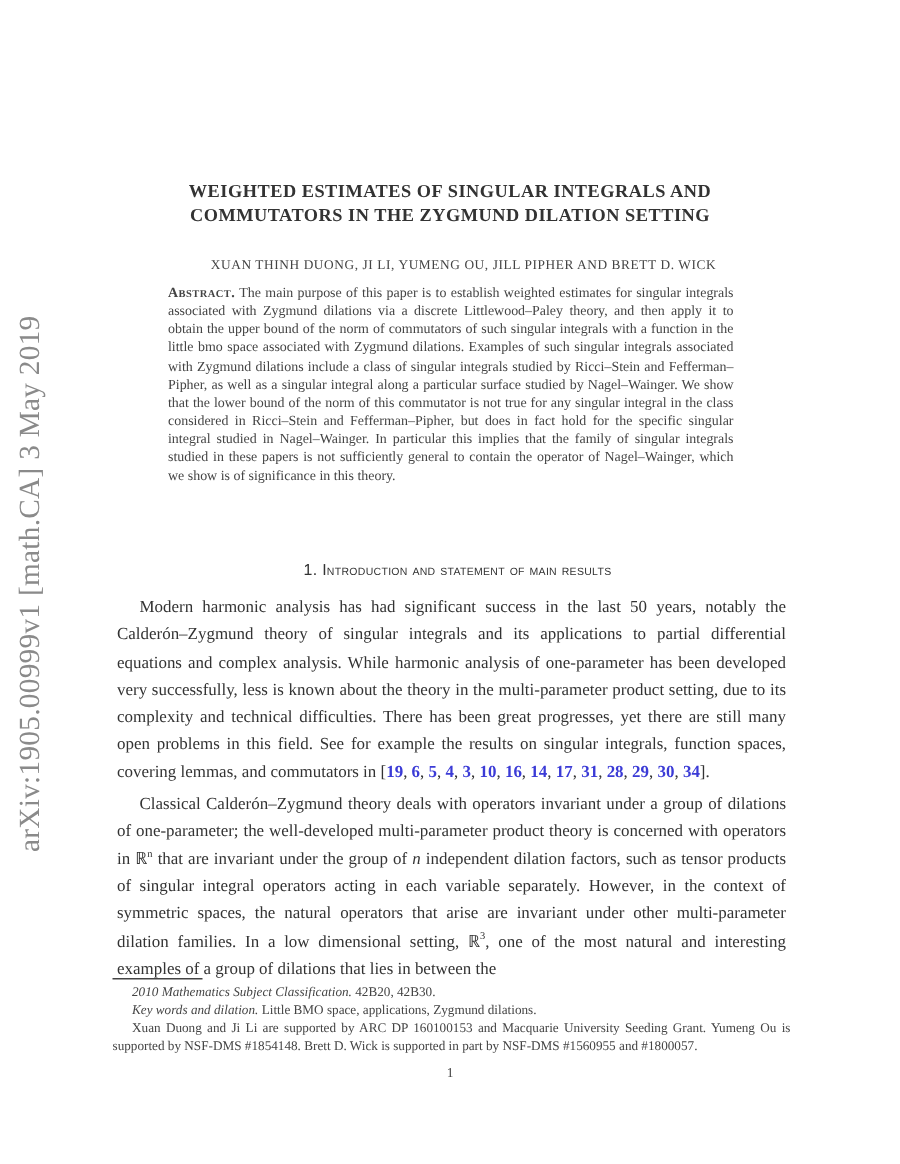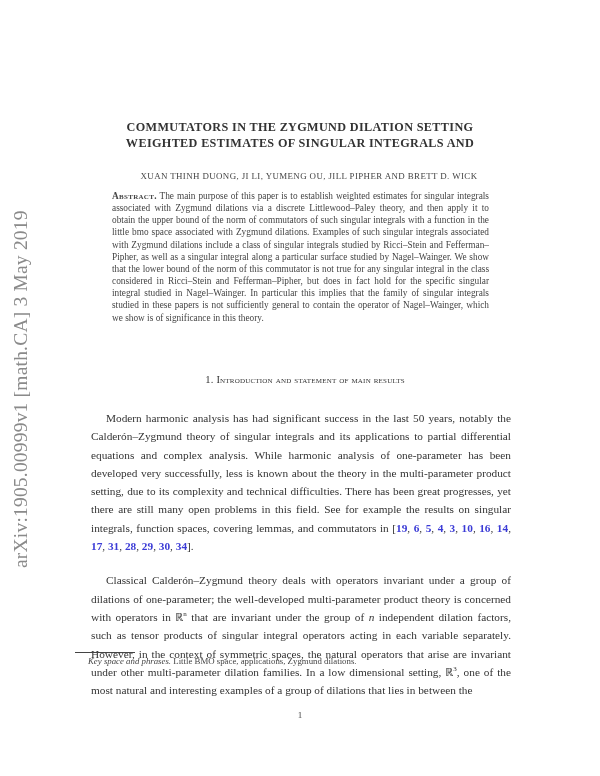--- a/index.html
+++ b/index.html
@@ -24,30 +24,30 @@
   }
   .abstract {
     position:absolute; left:112px; top:190px; width:377px;
     font-family:"Liberation Serif", serif; font-size:9.3px; line-height:12.15px;
     text-align:justify; color:#444;
   }
   .abstract .sc { font-variant:small-caps; letter-spacing:0.3px;font-weight:bold; }
 
   .section-heading {
     position:absolute; left:60px; top:374px; width:490px; text-align:center;
-    font-family:Liberation Serif, serif; font-size:10.6px; color:#333; letter-spacing:0.2px;
+    font-family:Liberation Sans, sans-serif; font-size:10.6px; color:#333; letter-spacing:0.2px;
   }
   .section-heading .sc { font-variant:small-caps; }
 
   .body {
     position:absolute; left:75px; top:393px; width:452px;
     font-family:"Liberation Serif", serif; font-size:11.3px; line-height:18.3px;
     text-align:justify; color:#333;
   }
-  .body p { margin:16px; text-indent:15px; }
+  .body p { margin:3px; text-indent:15px; }
   .cite { color:#3b3bd6; font-weight:bold; cursor:pointer; }
   sup { font-size:7px; line-height:0; }
 
   .footnote-rule { position:absolute; left:75px; top:652px; width:60px; height:0; border-top:1px solid #444; }
   .footnotes {
     position:absolute; left:75px; top:655px; width:452px;
     font-family:"Liberation Serif", serif; font-size:8.8px; line-height:12.1px; color:#444; text-align:justify;
   }
   .footnotes p { margin:0; text-indent:13px; }
   .it { font-style:italic; }
@@ -58,22 +58,22 @@
   }
 </style>
 </head>
 <body>
 
 <div class="page">
 
   <div class="arxiv-stamp">arXiv:1905.00999v1  [math.CA]  3 May 2019</div>
 
   <div class="title">
+    <div>WEIGHTED ESTIMATES OF SINGULAR INTEGRALS AND</div>
     <div>COMMUTATORS IN THE ZYGMUND DILATION SETTING</div>
-    <div>WEIGHTED ESTIMATES OF SINGULAR INTEGRALS AND</div>
   </div>
 
   <div class="authors">XUAN THINH DUONG, JI LI, YUMENG OU, JILL PIPHER AND BRETT D. WICK</div>
 
   <div class="abstract">
     <span class="sc">Abstract.</span>
     <span>The main purpose of this paper is to establish weighted estimates for singular integrals associated with Zygmund dilations via a discrete Littlewood–Paley theory, and then apply it to obtain the upper bound of the norm of commutators of such singular integrals with a function in the little bmo space associated with Zygmund dilations. Examples of such singular integrals associated with Zygmund dilations include a class of singular integrals studied by Ricci–Stein and Fefferman–Pipher, as well as a singular integral along a particular surface studied by Nagel–Wainger. We show that the lower bound of the norm of this commutator is not true for any singular integral in the class considered in Ricci–Stein and Fefferman–Pipher, but does in fact hold for the specific singular integral studied in Nagel–Wainger. In particular this implies that the family of singular integrals studied in these papers is not sufficiently general to contain the operator of Nagel–Wainger, which we show is of significance in this theory.</span>
   </div>
 
   <div class="section-heading">
@@ -81,17 +81,19 @@
     <span class="sc">Introduction and statement of main results</span>
   </div>
 
   <div class="body">
     <p><span>Modern harmonic analysis has had significant success in the last 50 years, notably the Calderón–Zygmund theory of singular integrals and its applications to partial differential equations and complex analysis. While harmonic analysis of one-parameter has been developed very successfully, less is known about the theory in the multi-parameter product setting, due to its complexity and technical difficulties. There has been great progresses, yet there are still many open problems in this field. See for example the results on singular integrals, function spaces, covering lemmas, and commutators in [</span><span><a class="cite">19</a>, <a class="cite">6</a>, <a class="cite">5</a>, <a class="cite">4</a>, <a class="cite">3</a>, <a class="cite">10</a>, <a class="cite">16</a>, <a class="cite">14</a>, <a class="cite">17</a>, <a class="cite">31</a>, <a class="cite">28</a>, <a class="cite">29</a>, <a class="cite">30</a>, <a class="cite">34</a></span><span>].</span></p>
     <p><span>Classical Calderón–Zygmund theory deals with operators invariant under a group of dilations of one-parameter; the well-developed multi-parameter product theory is concerned with operators in </span><span><span>ℝ</span><sup>n</sup></span><span> that are invariant under the group of </span><span class="it">n</span><span> independent dilation factors, such as tensor products of singular integral operators acting in each variable separately. However, in the context of symmetric spaces, the natural operators that arise are invariant under other multi-parameter dilation families. In a low dimensional setting, </span><span><span>ℝ</span><sup>3</sup></span><span>, one of the most natural and interesting examples of a group of dilations that lies in between the</span></p>
   </div>
 
   <div class="footnote-rule"></div>
   <div class="footnotes">
-    <p><span class="it">Key space and phrases.</span> <span>Little BMO space, applications, Zygmund dilations.</span></p>
+    <p><span class="it">2010 Mathematics Subject Classification.</span> <span>42B20, 42B30.</span></p>
+    <p><span class="it">Key words and dilation.</span> <span>Little BMO space, applications, Zygmund dilations.</span></p>
+    <p>Xuan Duong and Ji Li are supported by ARC DP 160100153 and Macquarie University Seeding Grant. Yumeng Ou is supported by NSF-DMS #1854148. Brett D. Wick is supported in part by NSF-DMS #1560955 and #1800057.</p>
   </div>
 
   <div class="page-number">1</div>
 </div>
 
 </body></html>

